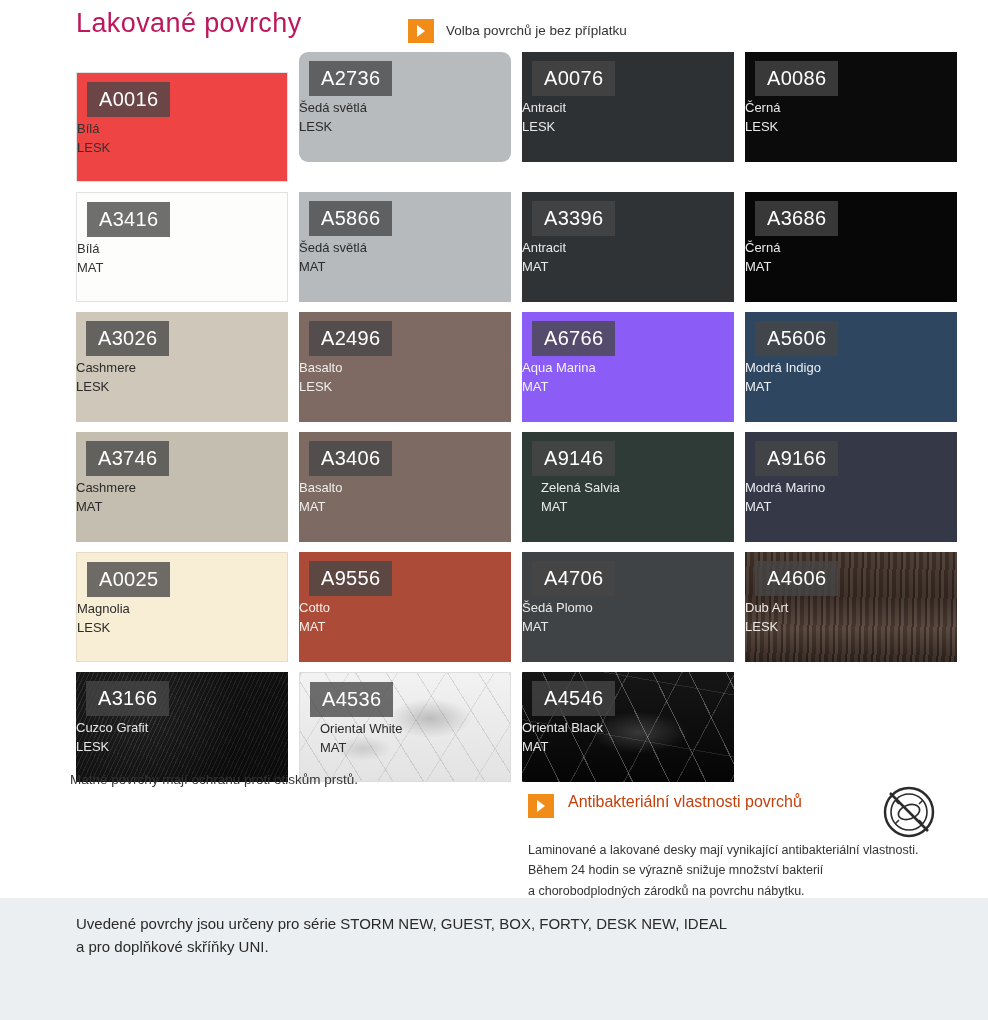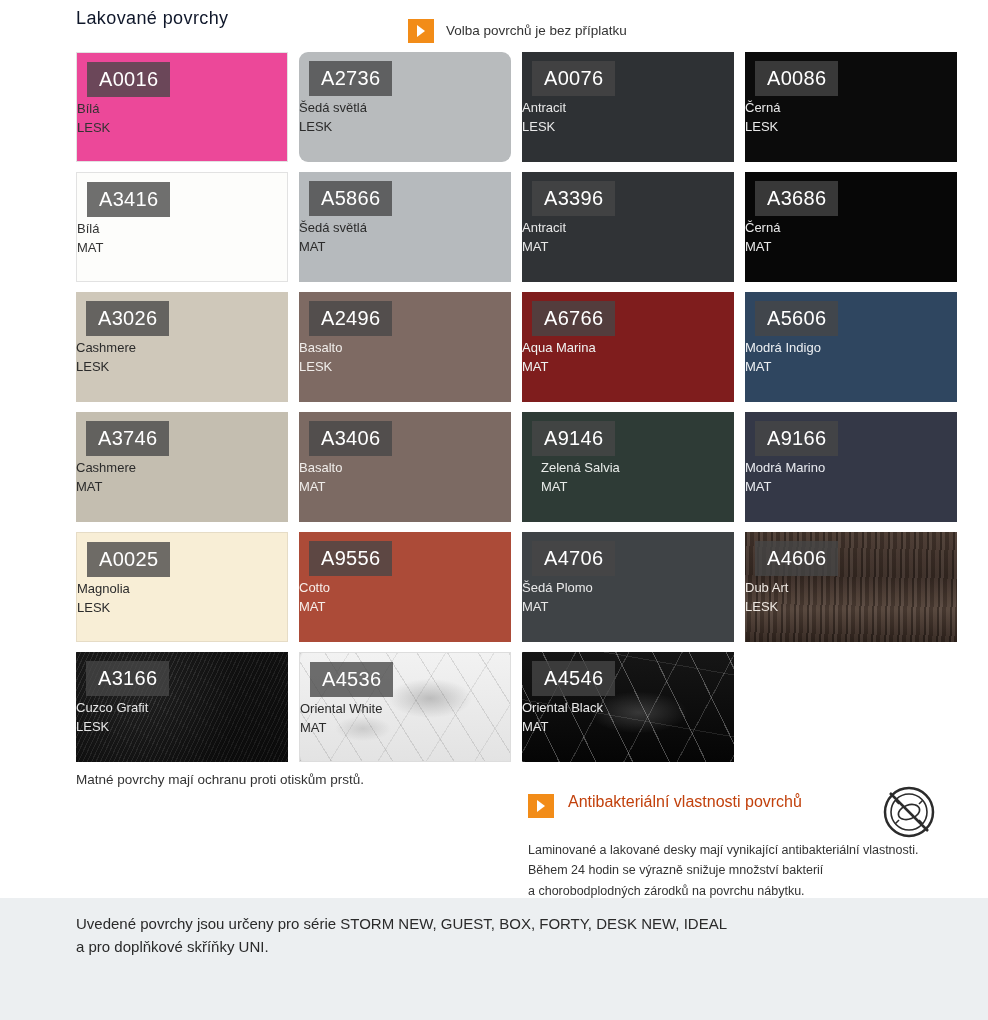--- a/index.html
+++ b/index.html
@@ -26,23 +26,23 @@
     position: absolute;
     left: 76px;
     top: 8px;
     width: 880px;
     height: 44px;
   }
   .title {
     position: absolute;
     left: 0;
     top: 0;
-    font-size: 18px;
+    font-size: 27px;
     font-weight: 400;
-    color: #0f172a;
+    color: #be185d;
     letter-spacing: 0.4px;
   }
   .note-flag {
     position: absolute;
     left: 332px;
     top: 11px;
     width: 26px;
     height: 24px;
     background: #F28C18;
     display: flex;
@@ -157,21 +157,21 @@
     position:absolute; inset:0;
     background:
       repeating-linear-gradient(64deg, rgba(255,255,255,0.28) 0px, rgba(255,255,255,0.28) 1px, rgba(0,0,0,0) 1px, rgba(0,0,0,0) 33px),
       repeating-linear-gradient(118deg, rgba(255,255,255,0.18) 0px, rgba(255,255,255,0.18) 1px, rgba(0,0,0,0) 1px, rgba(0,0,0,0) 47px),
       repeating-linear-gradient(10deg, rgba(255,255,255,0.10) 0px, rgba(255,255,255,0.10) 1px, rgba(0,0,0,0) 1px, rgba(0,0,0,0) 61px);
   }
 
   
   .matte-note {
     position: absolute;
-    left: 76px;
+    left: 70px;
     top: 772px;
     font-size: 13.5px;
     color: #333;
   }
 
   
   .anti {
     position: absolute;
     left: 528px;
     top: 790px;
@@ -248,21 +248,21 @@
     <div class="note-flag">
       <svg width="14" height="14" viewBox="0 0 14 14" aria-hidden="true">
         <polygon points="3,1 11,7 3,13" fill="#ffffff"></polygon>
       </svg>
     </div>
     <div class="note-text">Volba povrchů je bez příplatku</div>
   </div>
 
   <div class="grid">
       <div class="row">
-        <div class="cell" style="background: #ec4899; border: 1px solid rgb(226, 226, 226);">
+        <div class="cell" style="background: #ef4444; border: 1px solid rgb(226, 226, 226); margin-top: 20px;">
           <div class="code-badge">A0016</div>
           <div class="cell-labels" style="color: rgb(51, 51, 51);">
             <span class="cell-name">Bílá</span>
             <span class="cell-finish">LESK</span>
           </div>
         </div>
         <div class="cell" style="background: rgb(184, 187, 189); border-radius: 9px;">
           <div class="code-badge">A2736</div>
           <div class="cell-labels" style="color: rgb(43, 43, 43);">
             <span class="cell-name">Šedá světlá</span>
@@ -322,21 +322,21 @@
             <span class="cell-finish">LESK</span>
           </div>
         </div>
         <div class="cell" style="background: rgb(126, 106, 99);">
           <div class="code-badge">A2496</div>
           <div class="cell-labels" style="color: rgb(240, 237, 234);">
             <span class="cell-name">Basalto</span>
             <span class="cell-finish">LESK</span>
           </div>
         </div>
-        <div class="cell" style="background: #7f1d1d;">
+        <div class="cell" style="background: #8b5cf6;">
           <div class="code-badge">A6766</div>
           <div class="cell-labels" style="color: rgb(240, 243, 242);">
             <span class="cell-name">Aqua Marina</span>
             <span class="cell-finish">MAT</span>
           </div>
         </div>
         <div class="cell" style="background: rgb(47, 70, 96);">
           <div class="code-badge">A5606</div>
           <div class="cell-labels" style="color: rgb(237, 240, 243);">
             <span class="cell-name">Modrá Indigo</span>
@@ -410,21 +410,21 @@
           <div class="tex tex-graphite"></div>
           <div class="code-badge">A3166</div>
           <div class="cell-labels" style="color: rgb(230, 230, 230);">
             <span class="cell-name">Cuzco Grafit</span>
             <span class="cell-finish">LESK</span>
           </div>
         </div>
         <div class="cell" style="background: rgb(237, 237, 237); border: 1px solid rgb(221, 221, 221);">
           <div class="tex tex-marble-w"></div>
           <div class="code-badge">A4536</div>
-          <div class="cell-labels" style="color: rgb(43, 43, 43);">
+          <div class="cell-labels" style="color: rgb(43, 43, 43); padding-left: 20px;">
             <span class="cell-name">Oriental White</span>
             <span class="cell-finish">MAT</span>
           </div>
         </div>
         <div class="cell" style="background: rgb(12, 12, 12);">
           <div class="tex tex-marble-b"></div>
           <div class="code-badge">A4546</div>
           <div class="cell-labels" style="color: rgb(234, 234, 234);">
             <span class="cell-name">Oriental Black</span>
             <span class="cell-finish">MAT</span>

